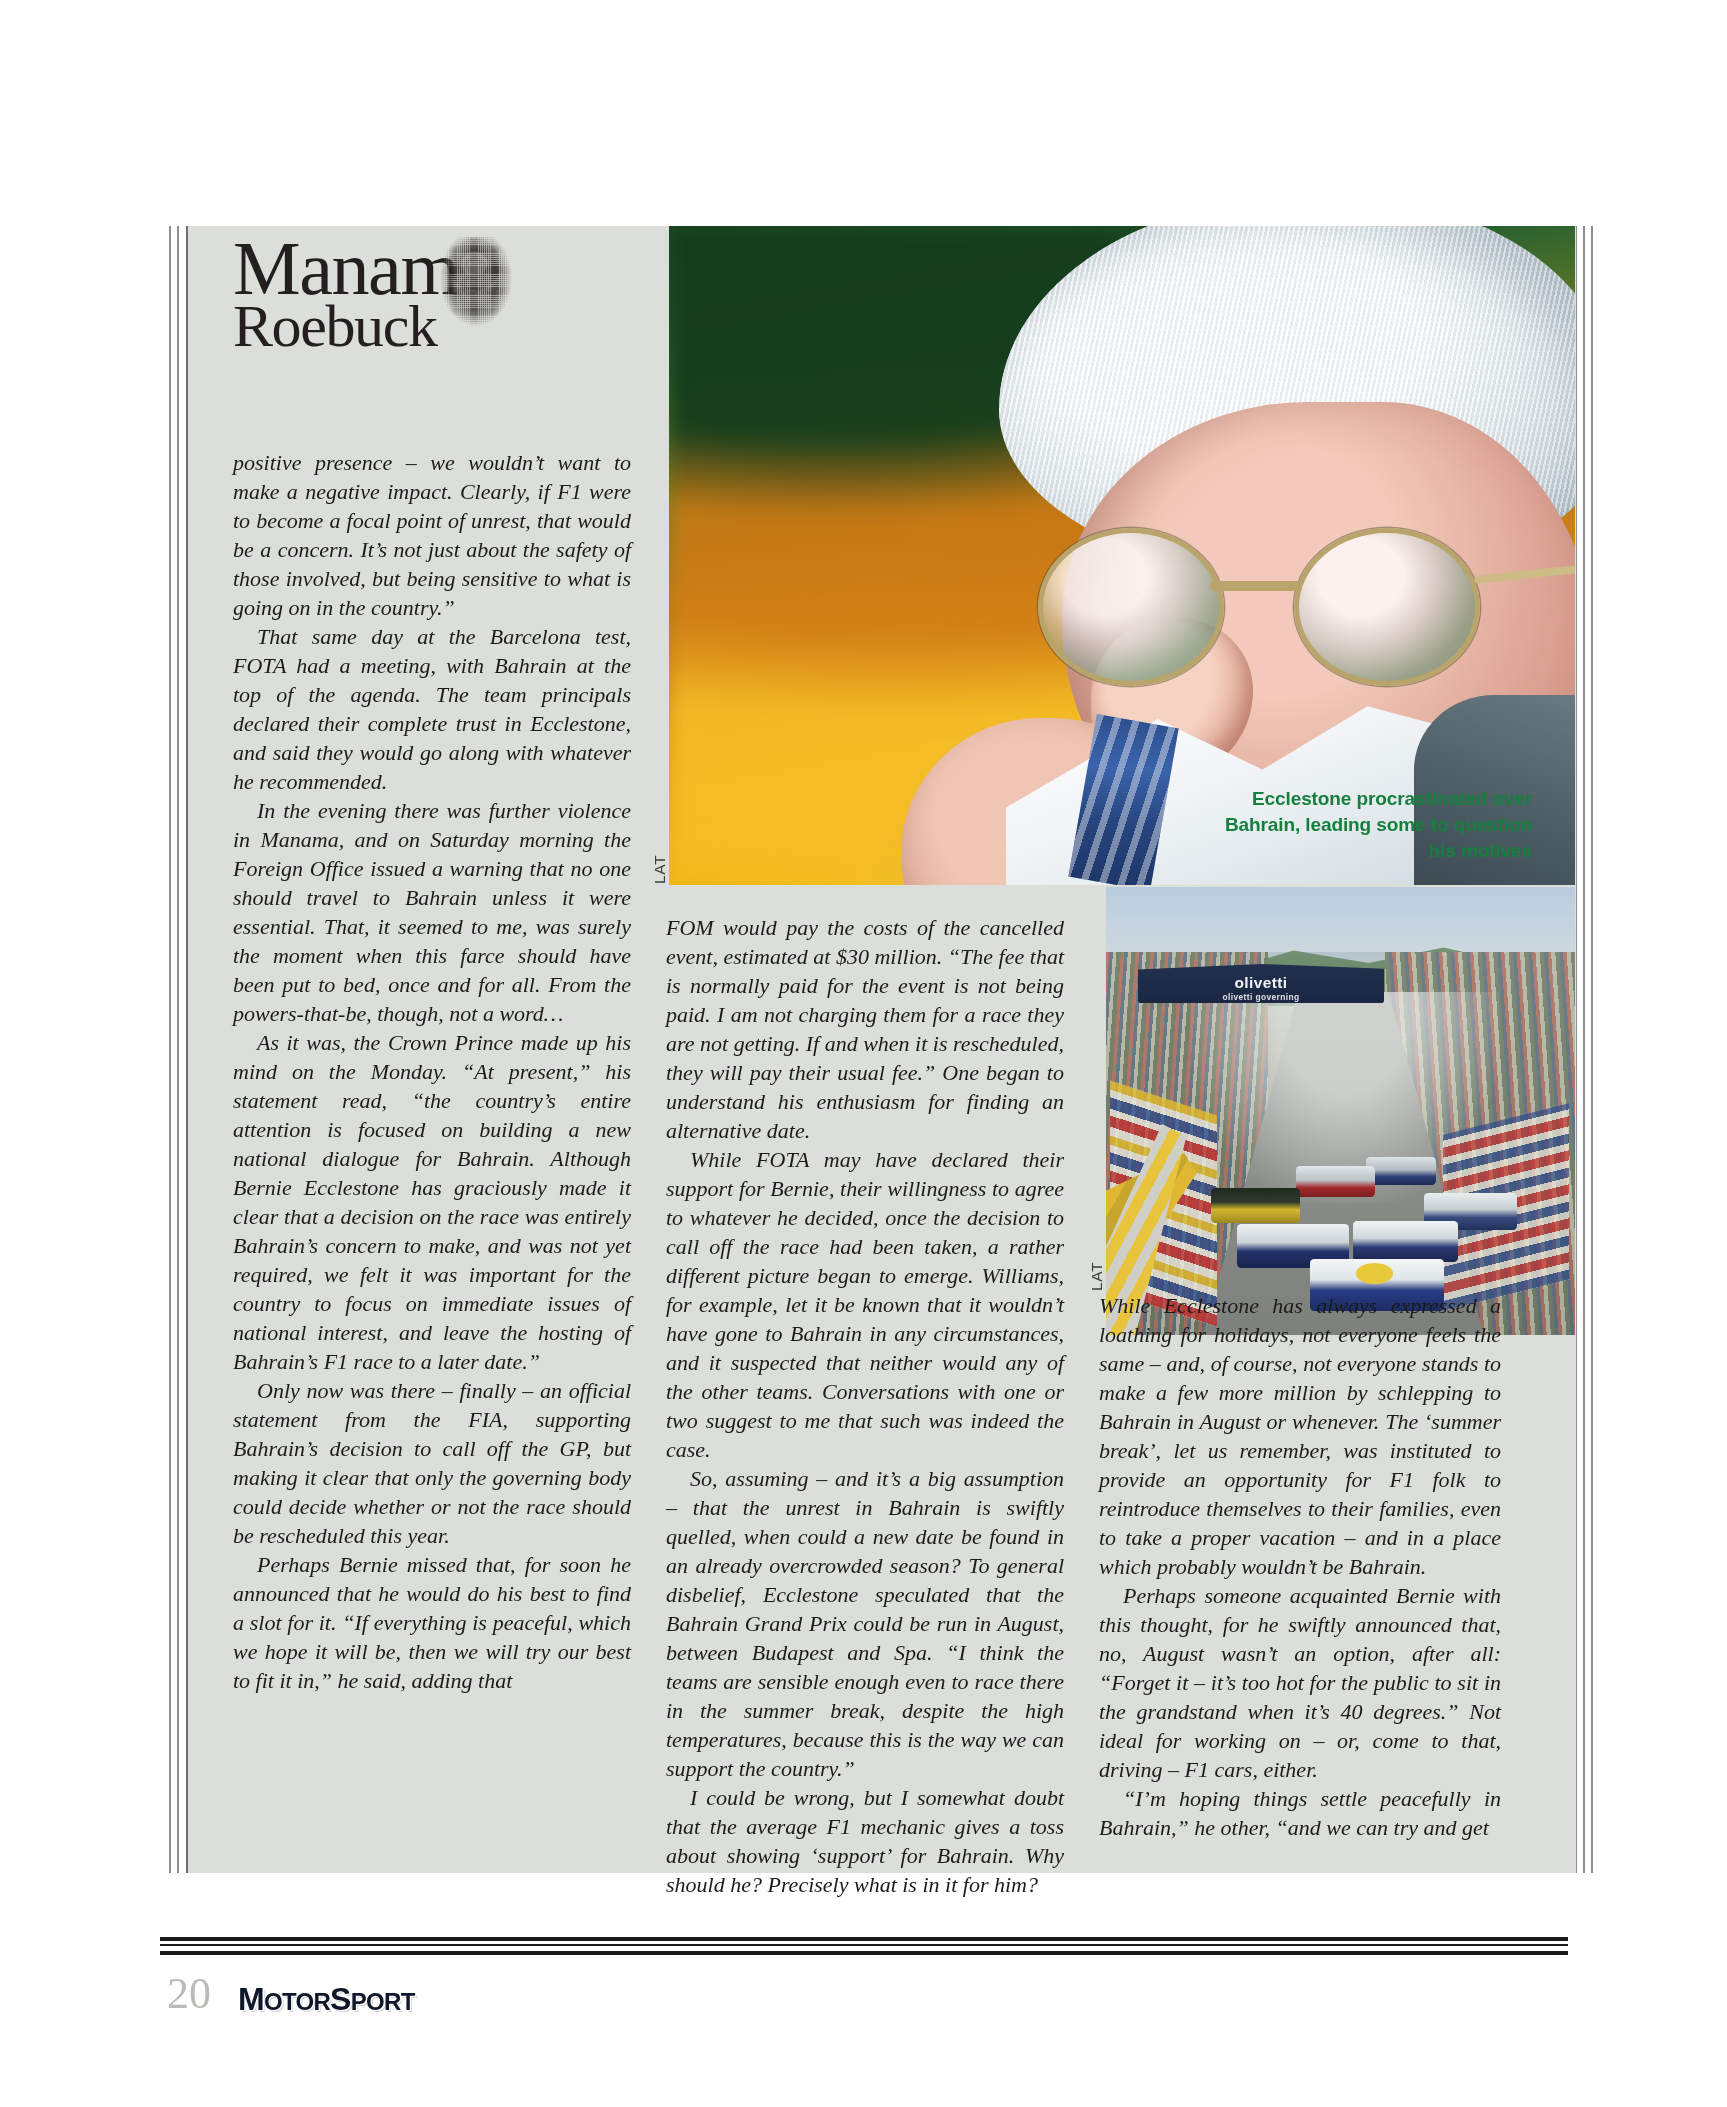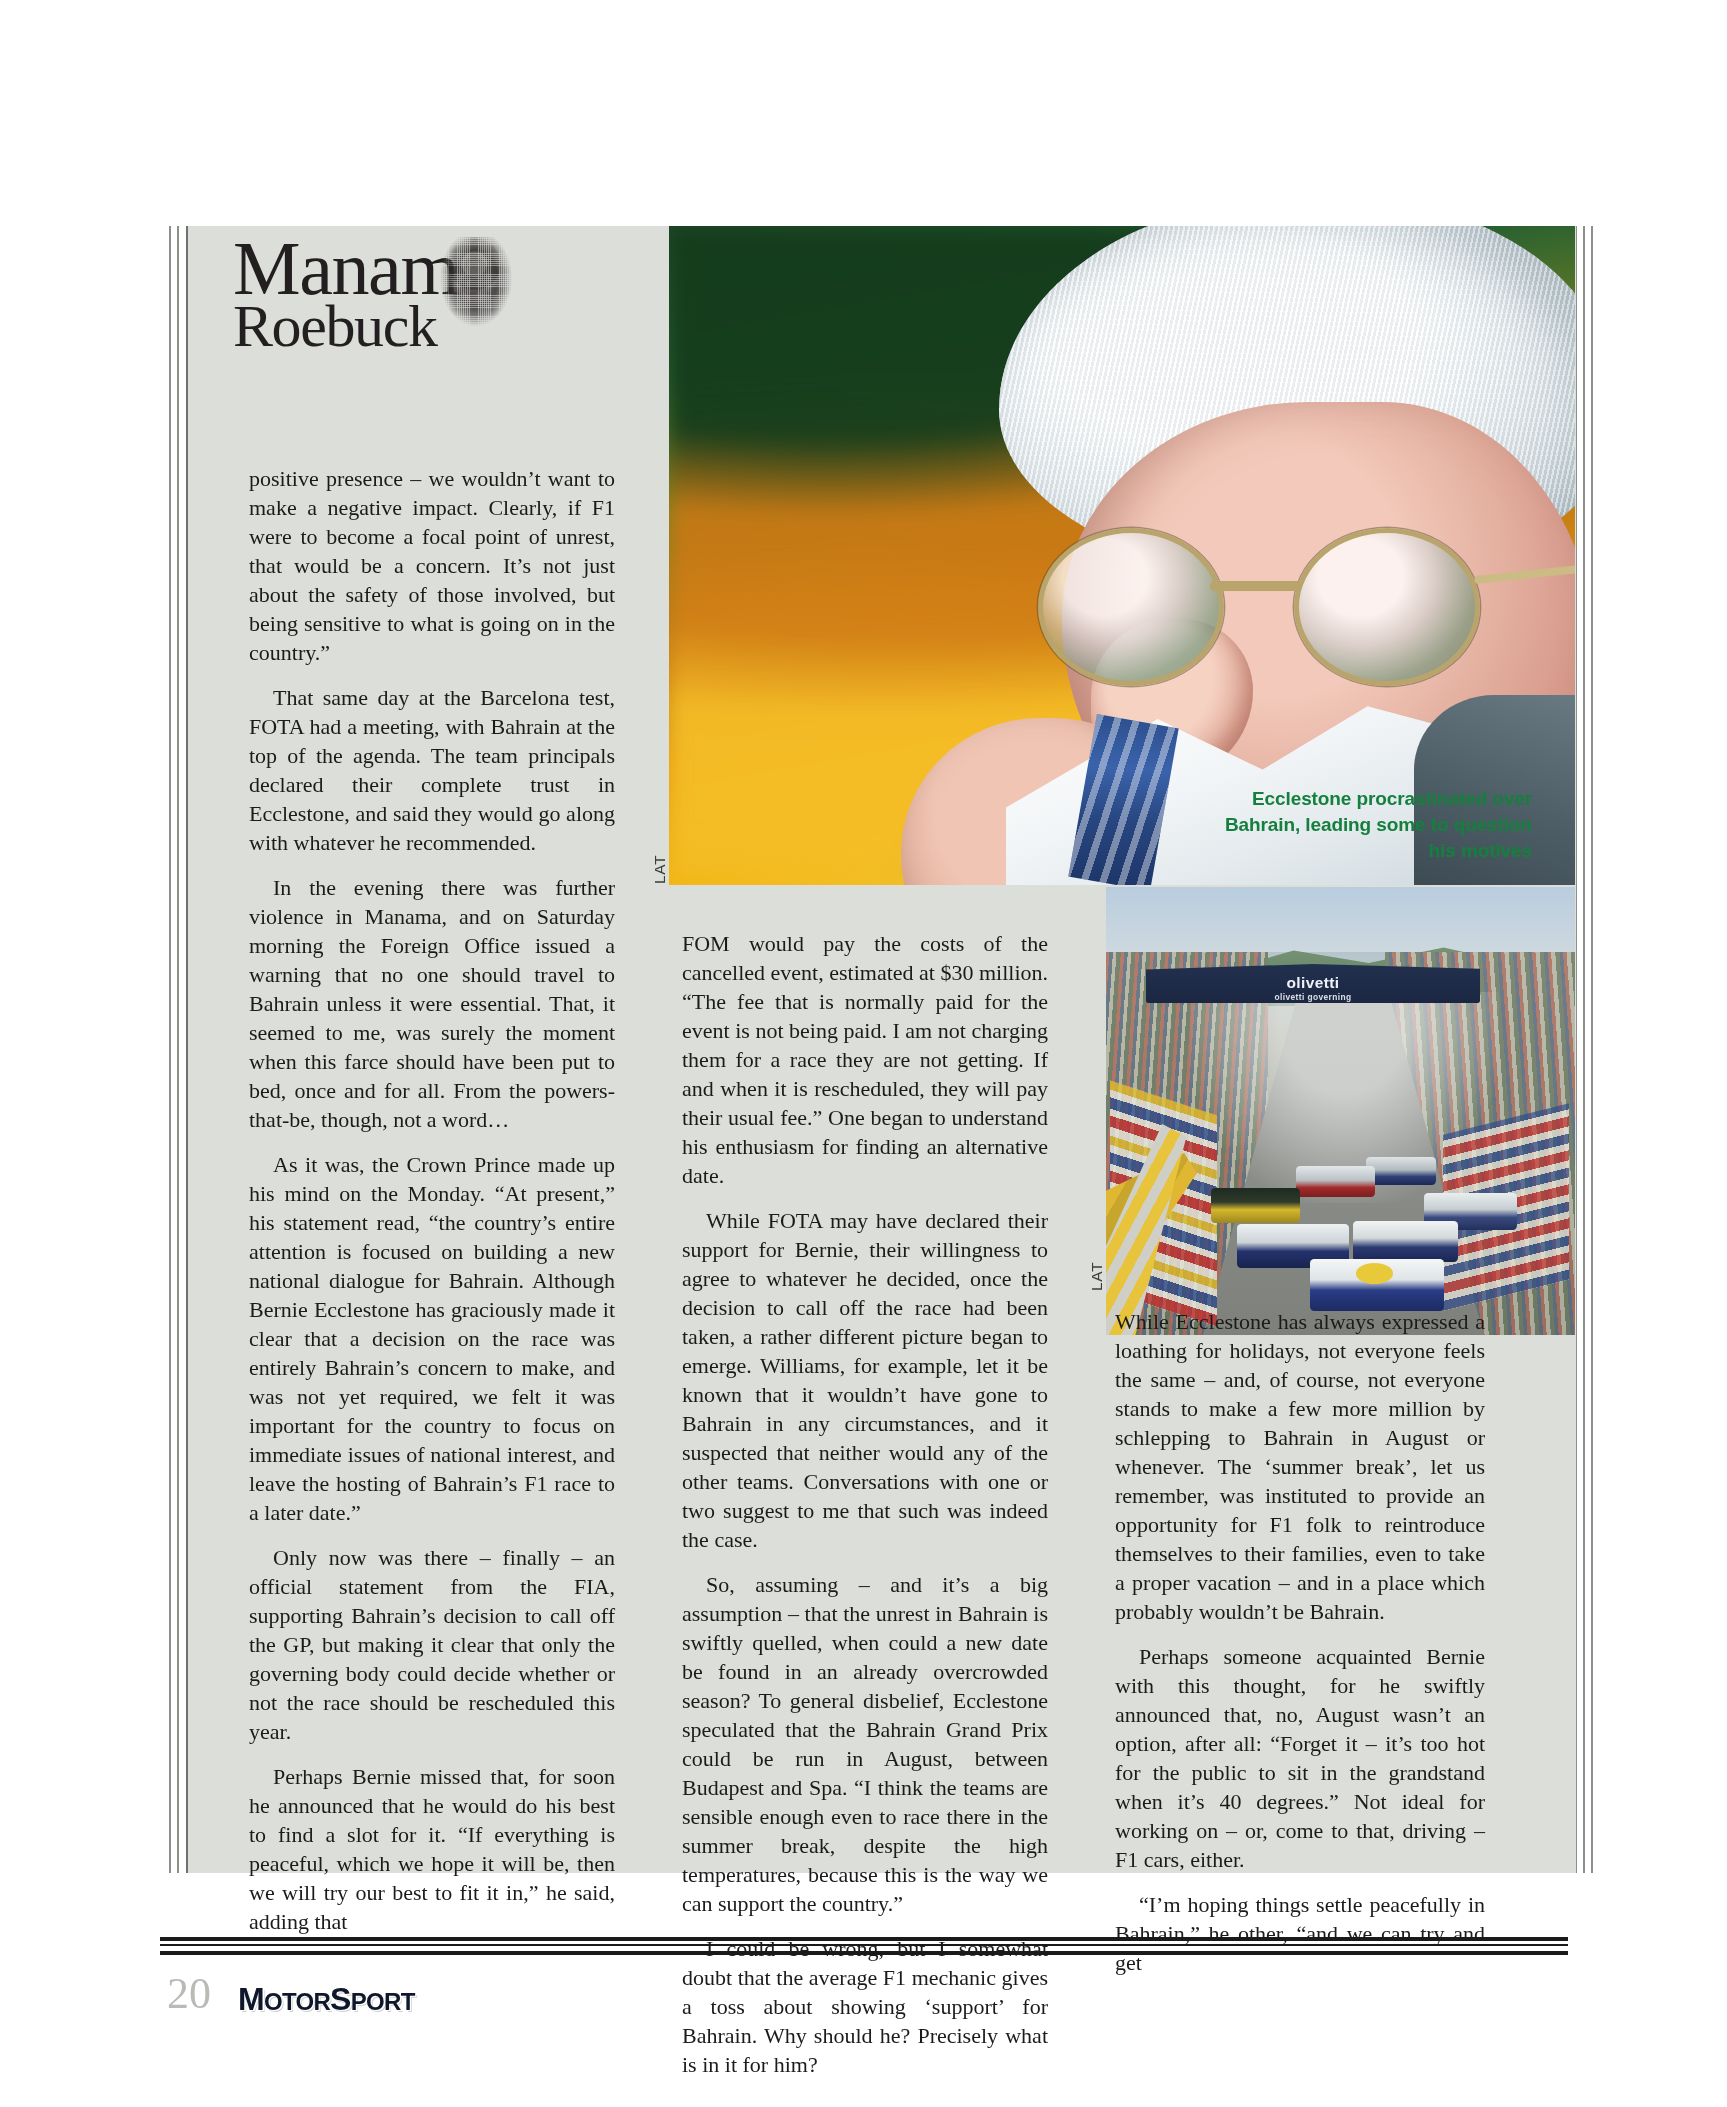--- a/index.html
+++ b/index.html
@@ -163,21 +163,21 @@
       linear-gradient(180deg,#8f9587 0%,#7d8476 58%,#6f7669 100%);}
   #photo-race .track{position:absolute;top:105px;left:97px;width:281px;height:343px;
     background:linear-gradient(180deg,#9b9c98 0%,#8e908c 42%,#858783 72%,#7e807c 100%);
     clip-path:polygon(34% 0%, 66% 0%, 100% 100%, 0% 100%);}
   #photo-race .kerb{position:absolute;bottom:0;left:0;width:134px;height:211px;
     background:repeating-linear-gradient(-62deg,#e8c33c 0 11.2px,#cfcfc8 11.2px 21px);
     clip-path:polygon(0% 100%, 0% 58%, 42% 0%, 60% 6%, 22% 100%);}
   #photo-race .barrier{position:absolute;bottom:56px;left:0;width:126px;height:126px;
     background:repeating-linear-gradient(-60deg,#e0b733 0 14px,#c8a52c 14px 28px);
     clip-path:polygon(0% 100%, 0% 30%, 62% 0%, 72% 16%, 16% 100%);}
-  #photo-race .bridge-sign{position:absolute;top:77px;left:40px;width:334px;height:39px;
+  #photo-race .bridge-sign{position:absolute;top:77px;left:32px;width:246px;height:39px;
     background:linear-gradient(180deg,#22304f 0%,#1b2742 100%);
     border-radius:2.8px;clip-path:polygon(0 14%,50% 0,100% 12%,100% 100%,0 100%);}
   #photo-race .bridge-sign span{
     position:absolute;top:9.8px;left:0;width:100%;text-align:center;color:#eef2f6;
     font-family:"Liberation Sans","DejaVu Sans",sans-serif;font-weight:700;font-size:15.5px;letter-spacing:0.4px;}
   #photo-race .bridge-sign .sm{top:28px;font-size:8.4px;opacity:.9;}
   #photo-race .hoardings{position:absolute;top:211px;left:4.2px;width:107px;height:211px;
     background:repeating-linear-gradient(0deg,
       rgba(200,40,40,.8) 0 11.2px, rgba(235,232,220,.9) 11.2px 18px,
       rgba(40,70,140,.8) 18px 29.5px, rgba(235,232,220,.9) 29.5px 37px,
@@ -219,21 +219,21 @@
   
   .col{
     position:absolute;width:398px;
     font-size:22px;line-height:29px;color:#1b1c1a;
     text-align:justify;text-justify:inter-word;
     hyphens:none;
   }
   #col1{top:448px;left:233px;}
   #col2{top:913px;left:666px;}
   #col3{top:1291px;left:1099px;width:402px;}
-  .col p{margin:16px;text-indent:24px;}
+  .col p{margin:0;text-indent:24px;font-style:italic;}
   .col p.noindent{text-indent:0;}
 
   
   #rule-a{position:absolute;top:1937px;left:160px;width:1408px;height:3.5px;background:#1a1a1a;}
   #rule-b{position:absolute;top:1944px;left:160px;width:1408px;height:2.1px;background:#1a1a1a;}
   #rule-c{position:absolute;top:1951px;left:160px;width:1408px;height:3.5px;background:#1a1a1a;}
 
   #pageno{
     position:absolute;top:1972px;left:167px;
     font-family:"Liberation Serif","DejaVu Serif",serif;

